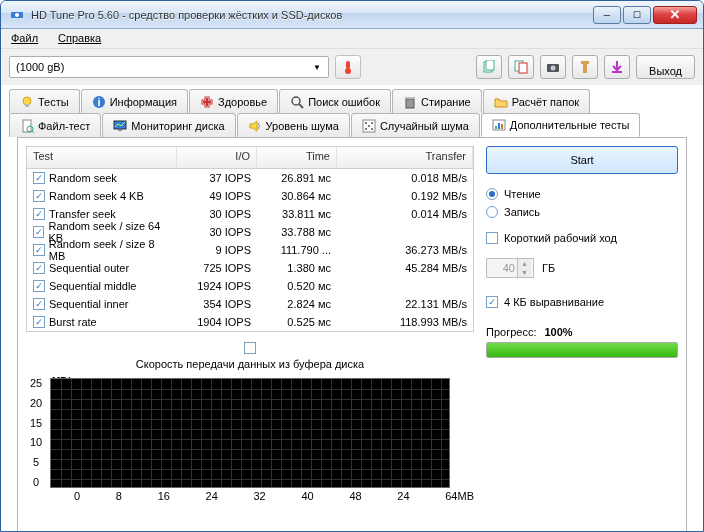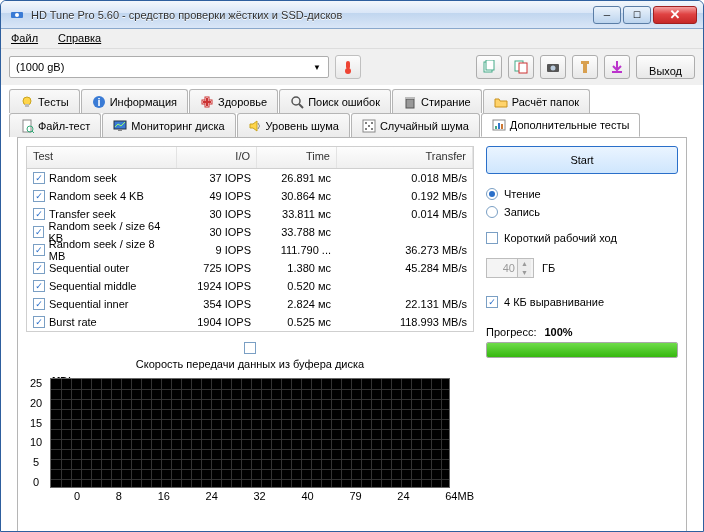--- a/index.html
+++ b/index.html
@@ -428,21 +428,21 @@
                 <div class="grid-h" style="top: 90px; left: 0px; height: 1px; width: 100%;"></div>
                 <div class="grid-h" style="top: 100px; left: 0px; height: 1px; width: 100%;"></div>
               </div>
             <div class="chart-x" id="chart-x">
                 <span>0</span>
                 <span>8</span>
                 <span>16</span>
                 <span>24</span>
                 <span>32</span>
                 <span>40</span>
-                <span>79</span>
+                <span>48</span>
                 <span>24</span>
                 <span>64MB</span>
               </div>
           </div>
         </div>
       </div>
 
       <div class="right-col">
         <button class="start-btn">Start</button>
 

